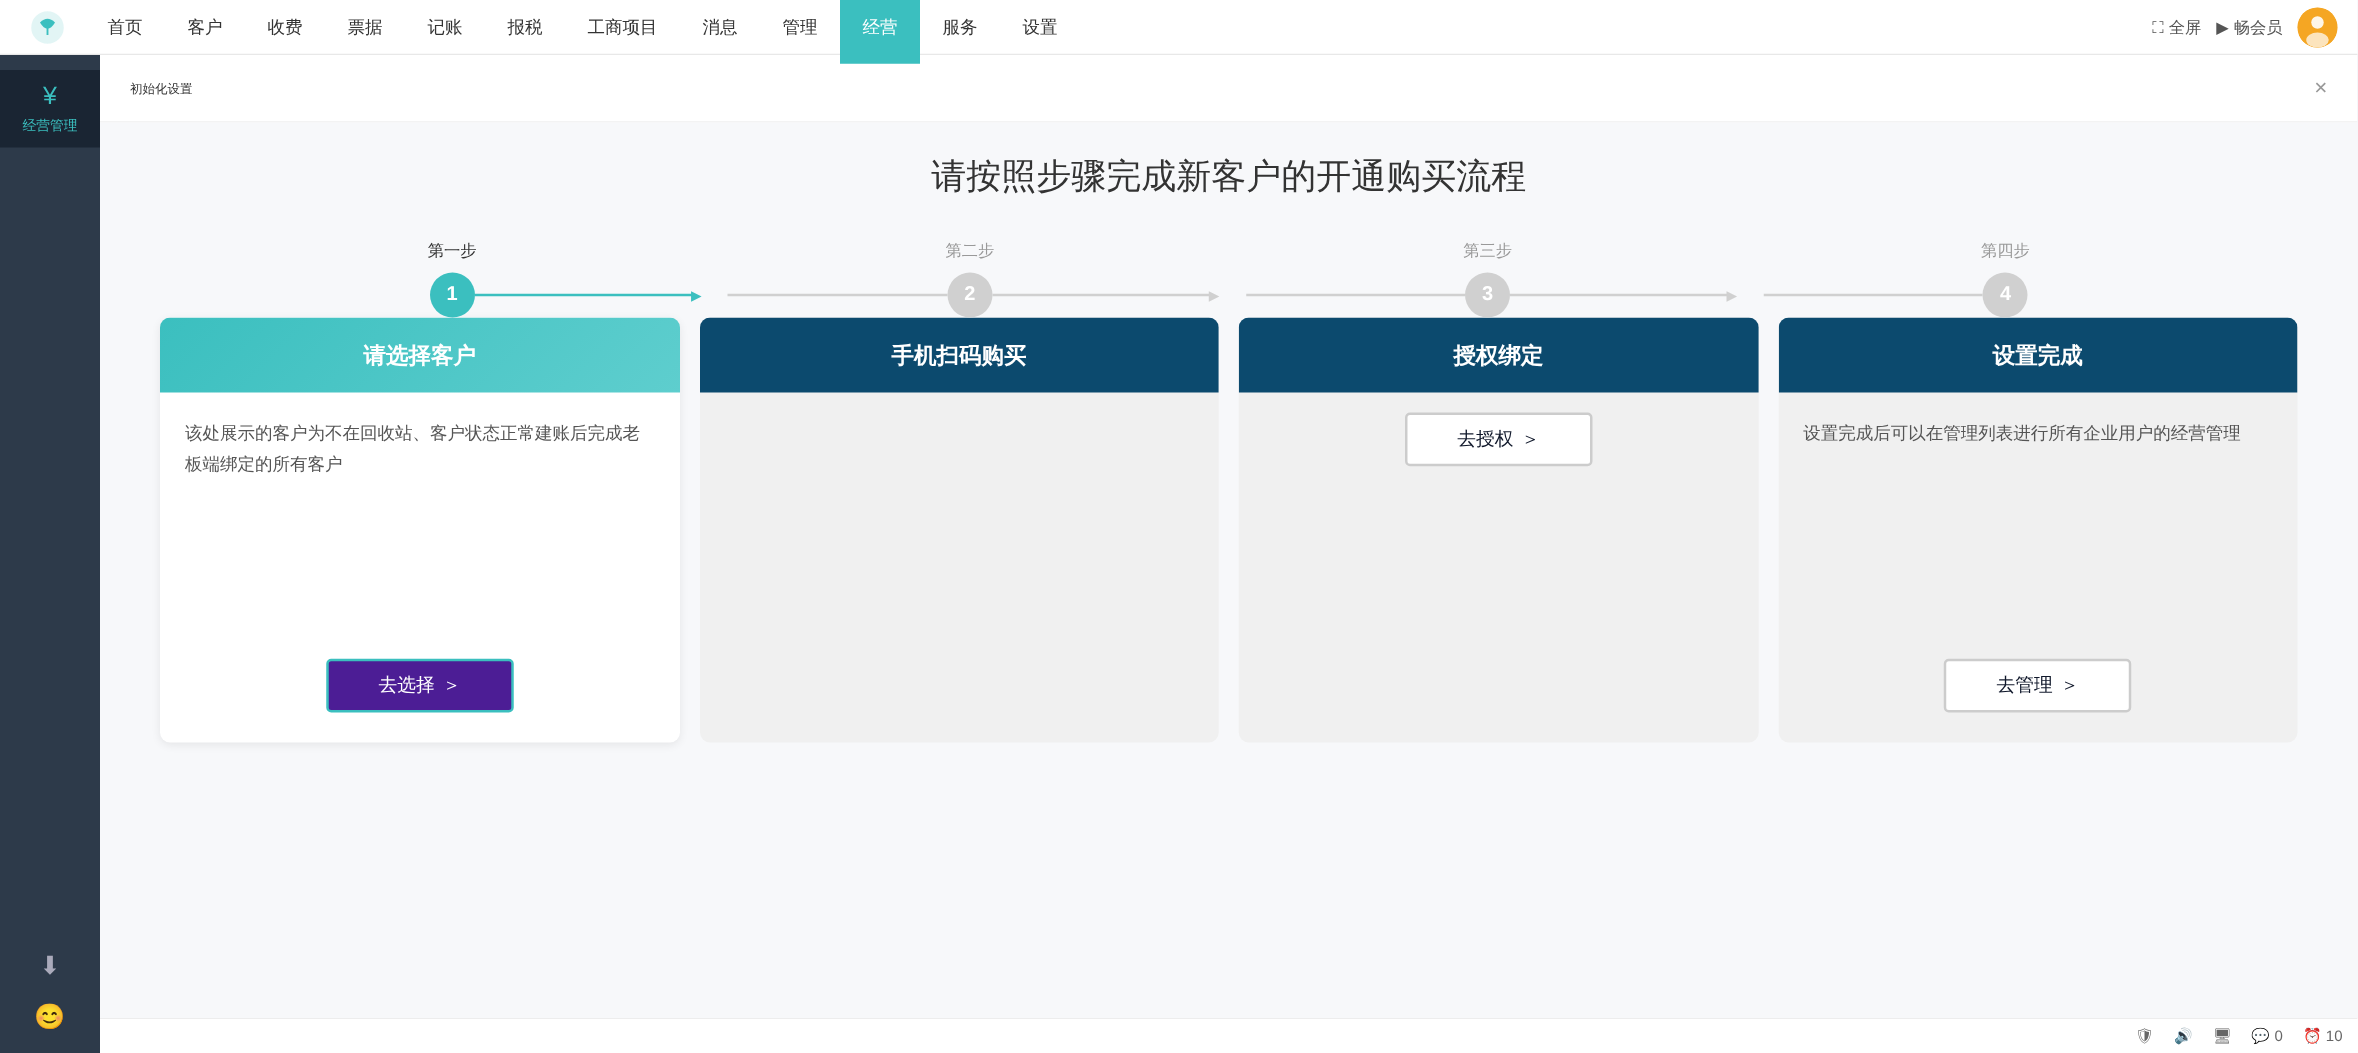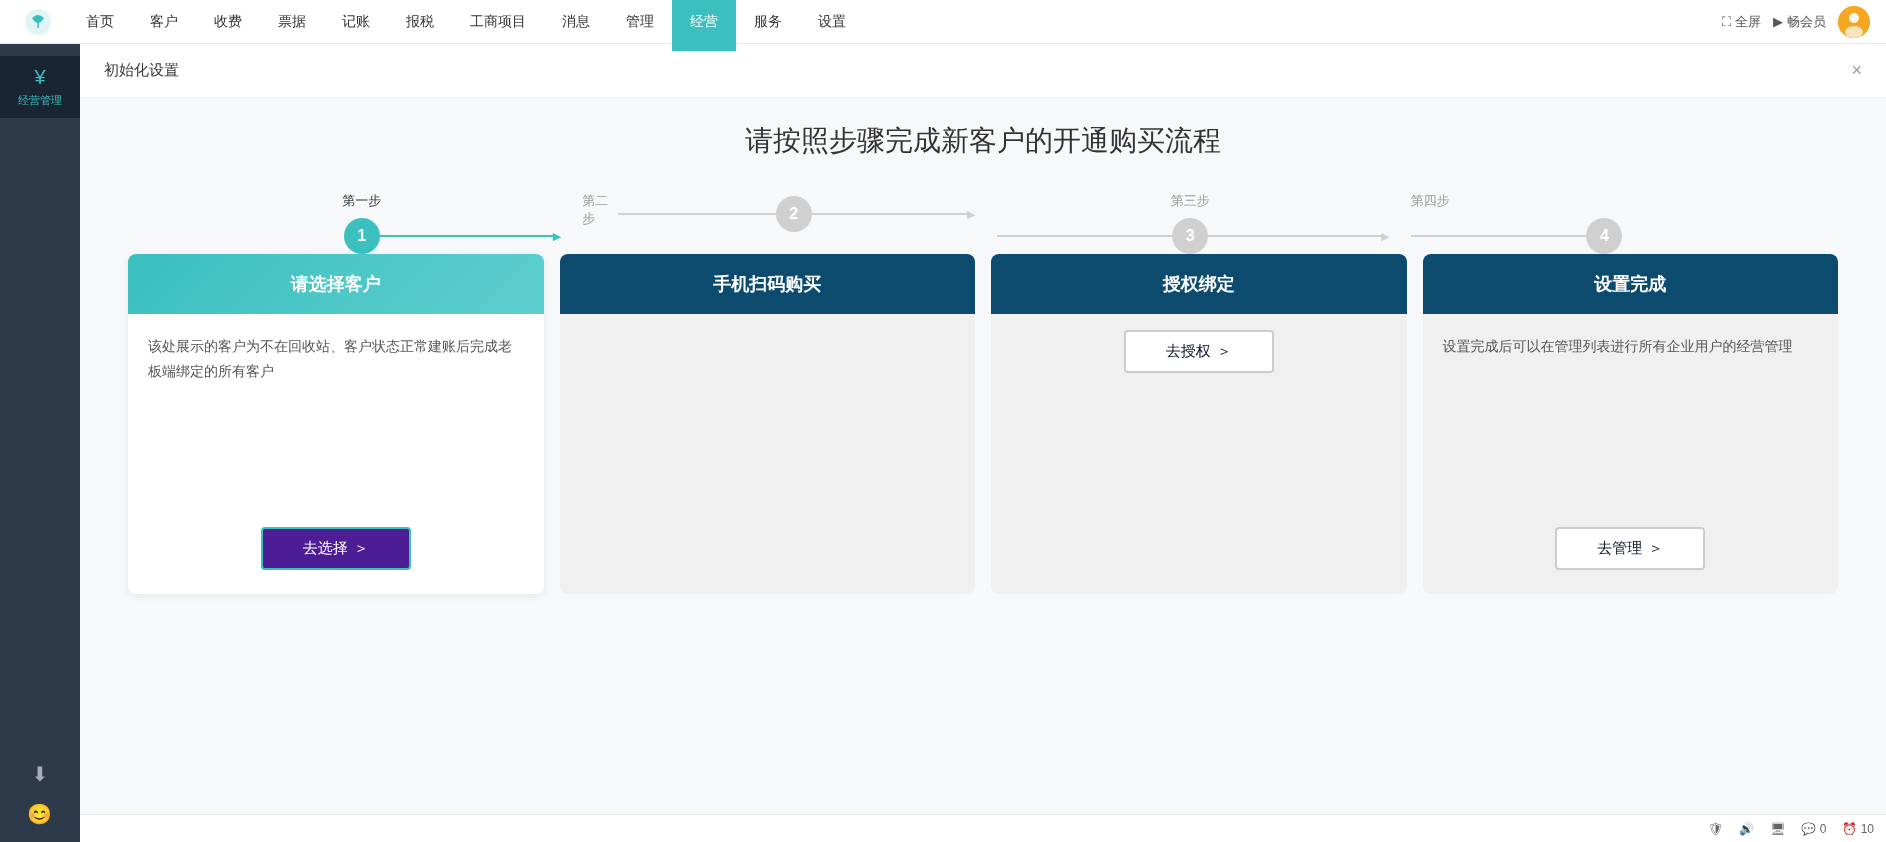--- a/index.html
+++ b/index.html
@@ -54,21 +54,21 @@
       background: #fff; min-height: calc(842px - 44px - 28px);
       padding: 0;
     }
 
     
     .page-header {
       display: flex; align-items: center; justify-content: space-between;
       padding: 16px 24px;
       border-bottom: 1px solid #f0f0f0;
     }
-    .page-title { font-size: 15px; color: #333; font-weight: normal; }
+    .page-title { font-size: 10px; color: #333; font-weight: normal; }
     .close-btn { font-size: 18px; color: #999; cursor: pointer; background: none; border: none; }
 
     
     .wizard-wrapper {
       padding: 24px 48px;
       background: #f7f8fa;
       min-height: calc(842px - 44px - 52px - 28px);
     }
     .wizard-title {
       text-align: center; font-size: 28px; color: #333; font-weight: normal;
@@ -186,21 +186,21 @@
           <div style="flex:1;"></div>
           <div style="width:36px;height:36px;border-radius:50%;background:#3bbfbf;display:flex;align-items:center;justify-content:center;font-size:16px;font-weight:bold;color:#fff;position:relative;z-index:2;flex-shrink:0;">
             <span>1</span>
           </div>
           <div style="flex:1;height:2px;background:#3bbfbf;display:flex;align-items:center;position:relative;">
             <span style="position:absolute;right:-6px;color:#3bbfbf;font-size:11px;">▶</span>
           </div>
         </div>
       </div>
 
-      <div style="display:flex;flex-direction:row;align-items:center;flex:1;">
+      <div style="display:flex;flex-direction:column;align-items:center;flex:1;">
         <span style="font-size:13px;color:#999;margin-bottom:8px;">第二步</span>
         <div style="display:flex;align-items:center;width:100%;">
           <div style="flex:1;height:2px;background:#d0d0d0;"></div>
           <div style="width:36px;height:36px;border-radius:50%;background:#d0d0d0;display:flex;align-items:center;justify-content:center;font-size:16px;font-weight:bold;color:#fff;position:relative;z-index:2;flex-shrink:0;">
             <span>2</span>
           </div>
           <div style="flex:1;height:2px;background:#d0d0d0;display:flex;align-items:center;position:relative;">
             <span style="position:absolute;right:-6px;color:#d0d0d0;font-size:11px;">▶</span>
           </div>
         </div>
@@ -212,21 +212,21 @@
           <div style="flex:1;height:2px;background:#d0d0d0;"></div>
           <div style="width:36px;height:36px;border-radius:50%;background:#d0d0d0;display:flex;align-items:center;justify-content:center;font-size:16px;font-weight:bold;color:#fff;position:relative;z-index:2;flex-shrink:0;">
             <span>3</span>
           </div>
           <div style="flex:1;height:2px;background:#d0d0d0;display:flex;align-items:center;position:relative;">
             <span style="position:absolute;right:-6px;color:#d0d0d0;font-size:11px;">▶</span>
           </div>
         </div>
       </div>
 
-      <div style="display:flex;flex-direction:column;flex:1;">
+      <div style="display:flex;flex-direction:column;align-items:center;flex:1;">
         <span style="font-size:13px;color:#999;margin-bottom:8px;">第四步</span>
         <div style="display:flex;align-items:center;width:100%;">
           <div style="flex:1;height:2px;background:#d0d0d0;"></div>
           <div style="width:36px;height:36px;border-radius:50%;background:#d0d0d0;display:flex;align-items:center;justify-content:center;font-size:16px;font-weight:bold;color:#fff;position:relative;z-index:2;flex-shrink:0;">
             <span>4</span>
           </div>
           <div style="flex:1;"></div>
         </div>
       </div>
     </div>

